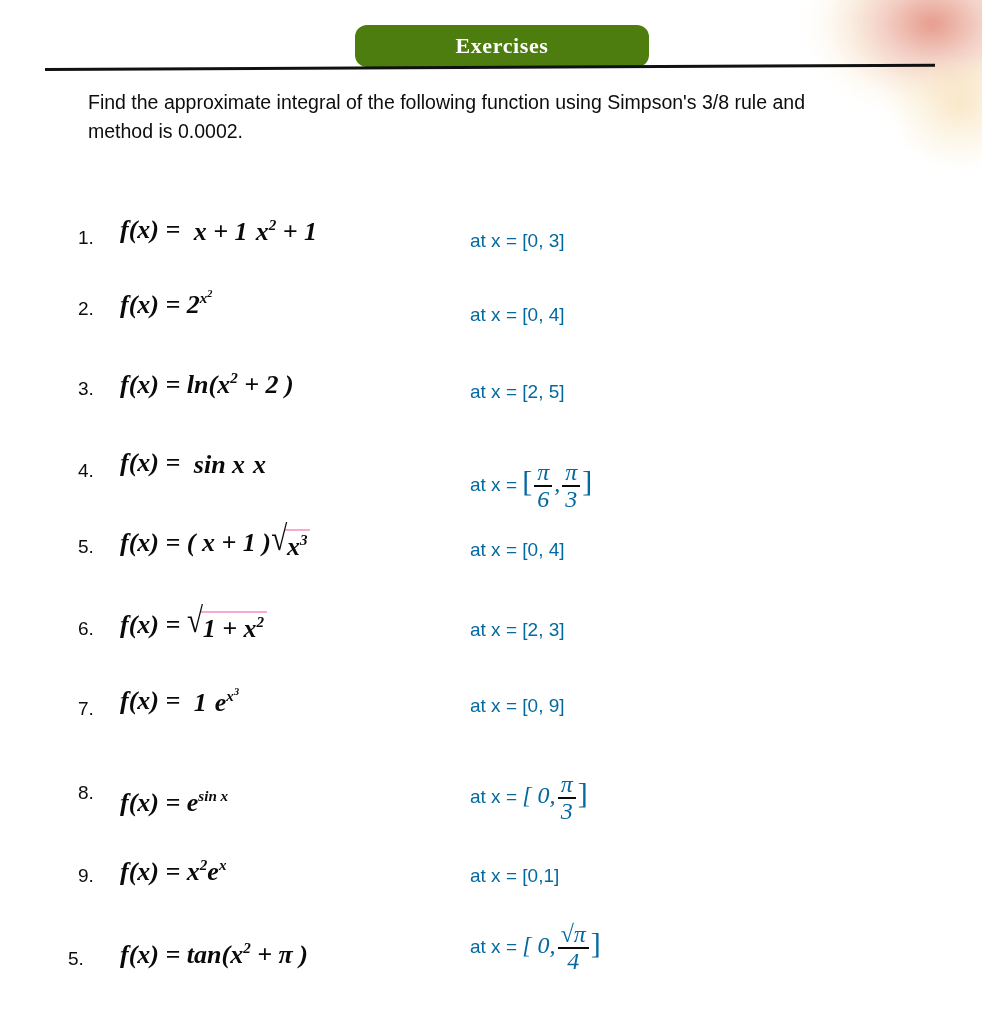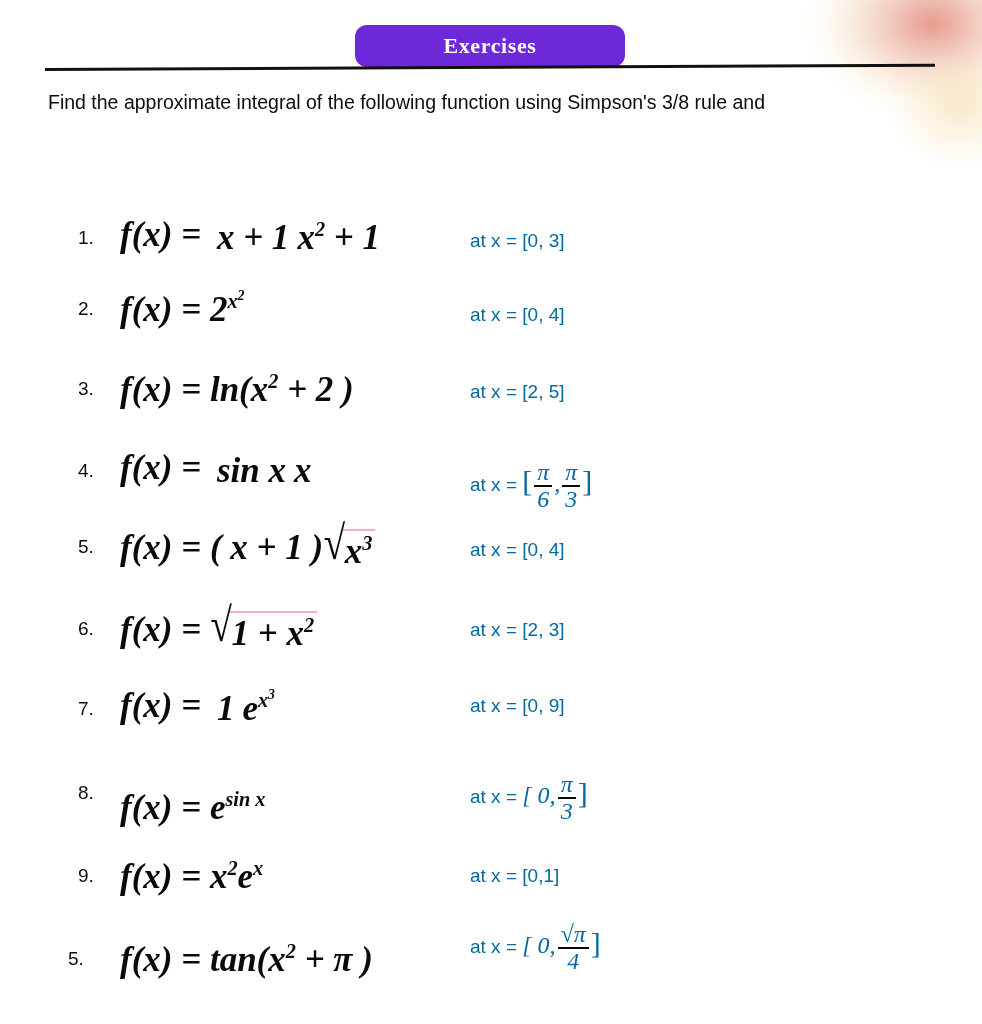--- a/index.html
+++ b/index.html
@@ -46,23 +46,23 @@
         rgba(248,230,190,0.32) 45%,
         rgba(255,255,255,0) 80%);
     filter: blur(4px);
   }
 
   
   .banner {
     position: absolute;
     left: 355px;
     top: 25px;
-    width: 270px;
+    width: 294px;
     height: 42px;
-    background: #6d28d9;
+    background: #4d7c0f;
     border-radius: 12px;
     display: flex;
     align-items: center;
     justify-content: center;
   }
   .banner-title {
     color: #ffffff;
     font-family: "Liberation Serif", serif;
     font-size: 22px;
     font-weight: 600;
@@ -87,21 +87,21 @@
     left: 48px;
     top: 88px;
     width: 890px;
     font-family: "Liberation Sans", sans-serif;
     font-size: 19.5px;
     line-height: 29px;
     color: #0d0d0d;
     text-align: justify;
     text-justify: inter-word;
   }
-  .instructions .ln { display: block; white-space: nowrap; }
+  .instructions .ln { display: block; white-space: nowrap; margin-left: 40px; }
   .instructions .ln.j {
     display: flex;
     justify-content: space-between;
   }
 
   
   .problem {
     position: absolute;
     left: 0;
     width: 982px;
@@ -114,21 +114,21 @@
     font-size: 19px;
     color: #0d0d0d;
   }
   .prob-num.wide { left: 68px; }
   .prob-expr {
     position: absolute;
     left: 120px;
     font-family: "Liberation Serif", serif;
     font-style: italic;
     font-weight: bold;
-    font-size: 35px;
+    font-size: 26px;
     white-space: nowrap;
     color: #0a0a0a;
   }
   .prob-interval {
     position: absolute;
     left: 470px;
     font-family: "Liberation Sans", sans-serif;
     font-size: 19px;
     white-space: nowrap;
     color: #0369a1;
@@ -217,20 +217,21 @@
 <div class="scan-smudge-2"></div>
 
 <div class="banner">
   <span class="banner-title">Exercises</span>
 </div>
 
 <div class="rule"></div>
 
 <div class="instructions">
   <span class="ln j">Find the approximate integral of the following function using Simpson's 3/8 rule and</span>
+  <span class="ln">method is 0.0002.</span>
 </div>
 
 <div class="problem" style="top:205px">
   <span class="prob-num" style="top:22px">1.</span>
   <span class="prob-expr" style="top:10px">
     <span>f(x) =</span>
     <span class="frac">
       <span class="num">x + 1</span>
       <span class="bar"></span>
       <span class="den"><span>x</span><sup class="exp">2</sup> <span>+ 1</span></span>

